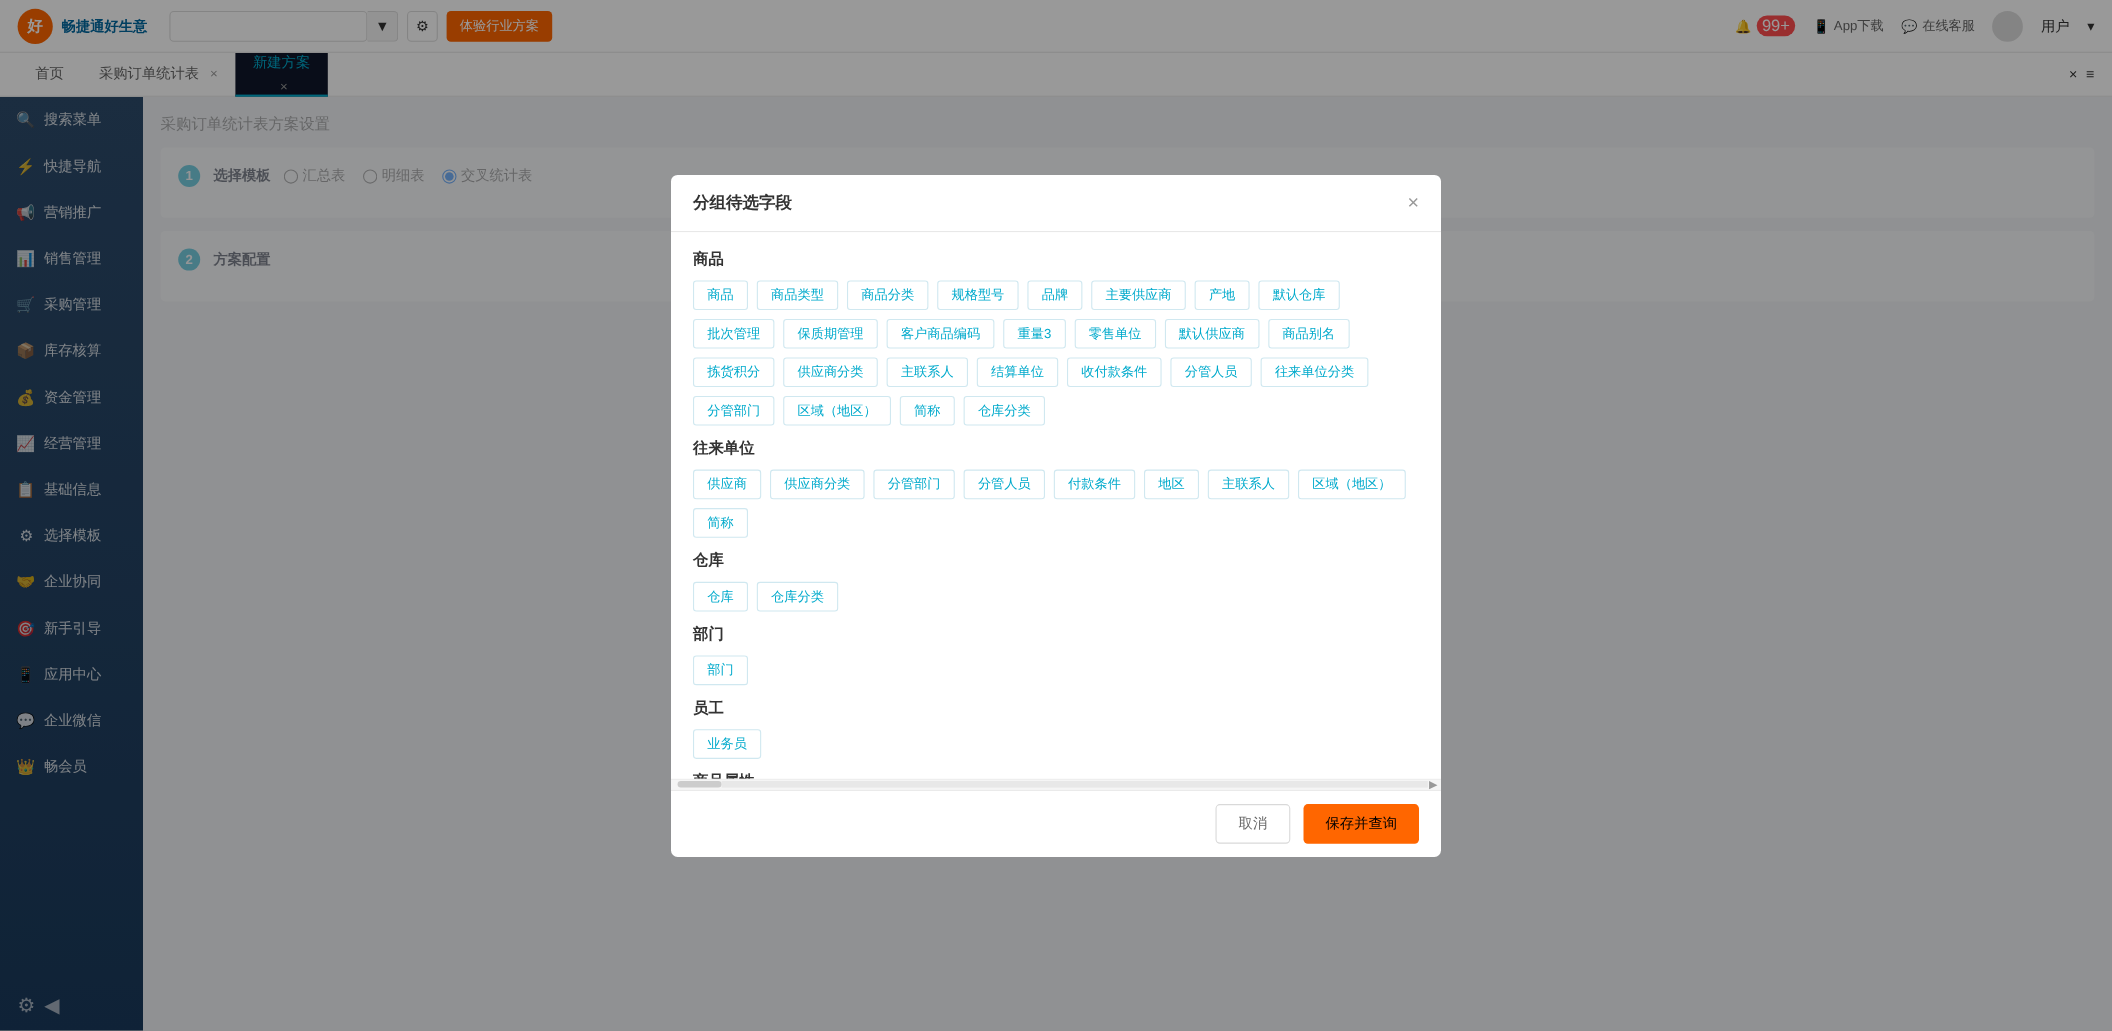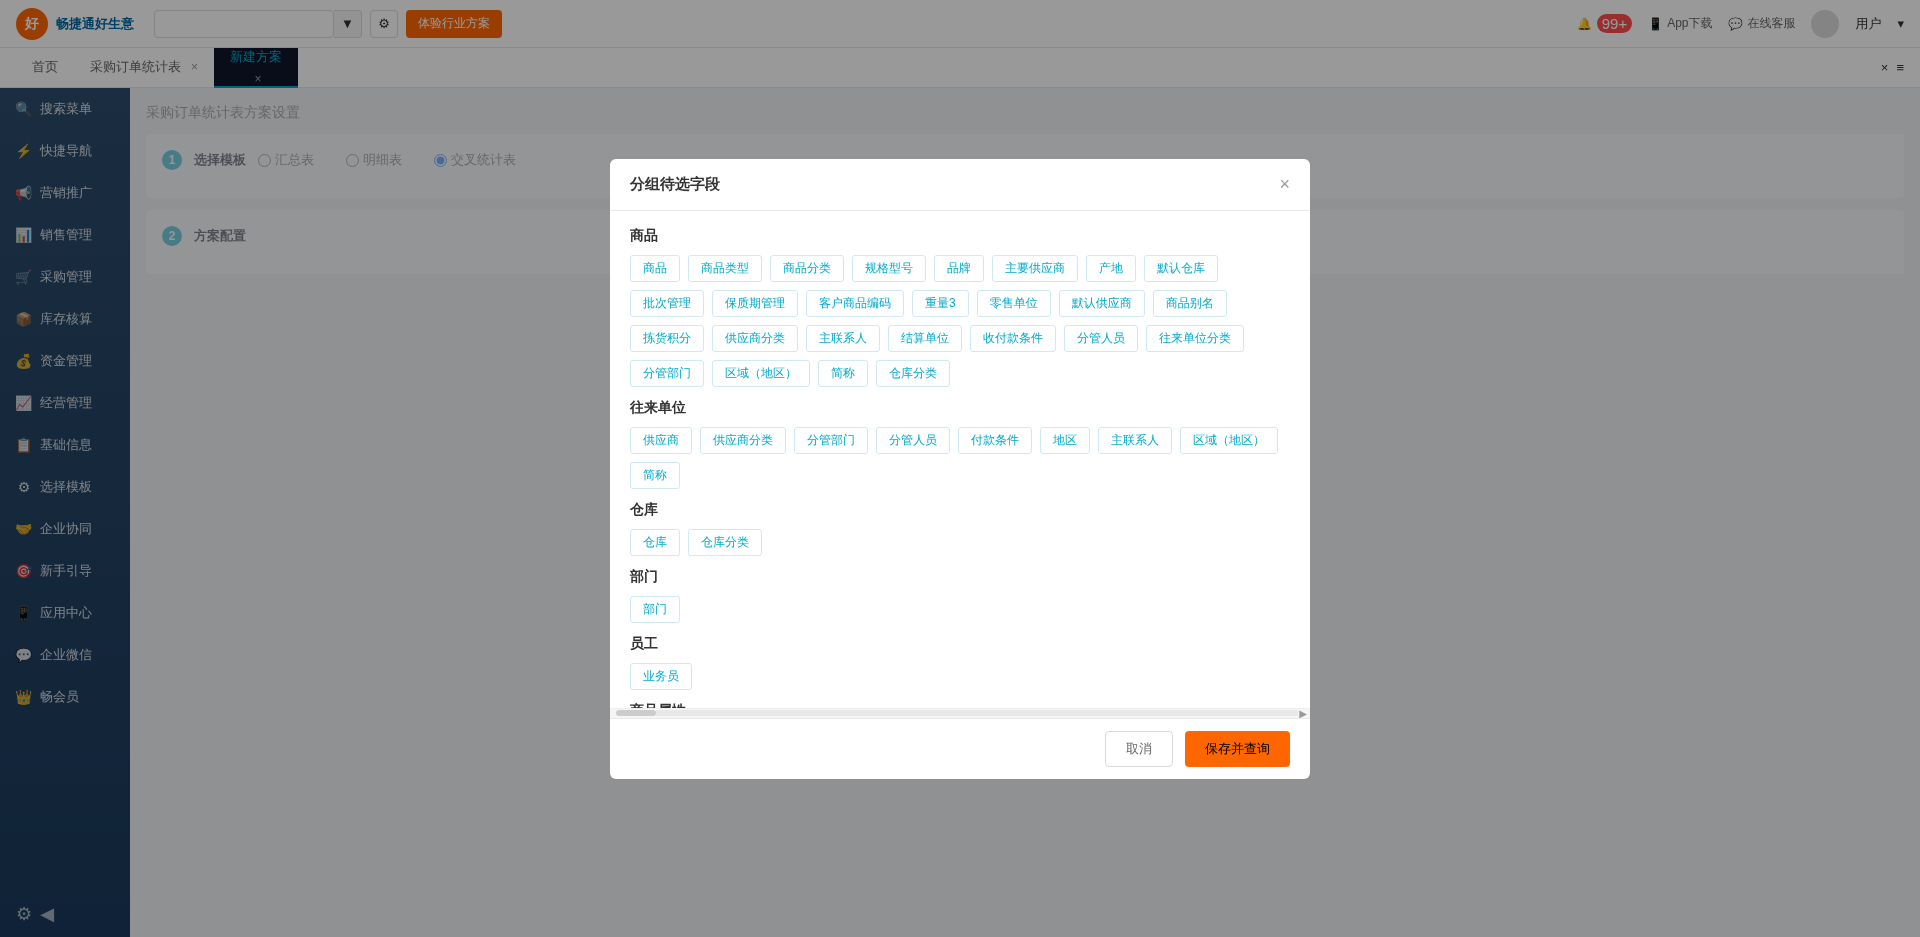--- a/index.html
+++ b/index.html
@@ -39,21 +39,21 @@
 
     
     .content { flex: 1; overflow: auto; padding: 16px; background: #f0f2f5; }
     .page-title { font-size: 14px; color: #666; margin-bottom: 12px; }
 
     
     .form-card { background: #fff; border-radius: 4px; padding: 16px; margin-bottom: 12px; }
     .step-row { display: flex; align-items: center; gap: 12px; margin-bottom: 12px; }
     .step-badge { width: 20px; height: 20px; background: #00aacc; color: #fff; border-radius: 50%; display: flex; align-items: center; justify-content: center; font-size: 12px; font-weight: bold; }
     .step-label { font-weight: bold; color: #0f172a; font-size: 13px; }
-    .radio-group { display: flex; gap: 32px; align-items: center; }
+    .radio-group { display: flex; gap: 16px; align-items: center; }
     .radio-item { display: flex; align-items: center; gap: 4px; cursor: pointer; font-size: 13px; color: #666; }
 
     
     .modal-overlay { position: fixed; top: 0; left: 0; right: 0; bottom: 0; background: rgba(0,0,0,0.4); z-index: 100; display: flex; align-items: center; justify-content: center; }
     .modal { background: #fff; border-radius: 6px; width: 700px; max-height: 620px; display: flex; flex-direction: column; position: relative; }
     .modal-header { padding: 16px 20px; border-bottom: 1px solid #e8e8e8; display: flex; align-items: center; justify-content: space-between; text-align: center; }
     .modal-title { font-size: 15px; font-weight: bold; color: #333; }
     .modal-close { cursor: pointer; color: #999; font-size: 18px; line-height: 1; }
     .modal-body { flex: 1; overflow-y: auto; padding: 16px 20px; }
     .modal-footer { padding: 12px 20px; border-top: 1px solid #e8e8e8; display: flex; justify-content: flex-end; gap: 12px; }

